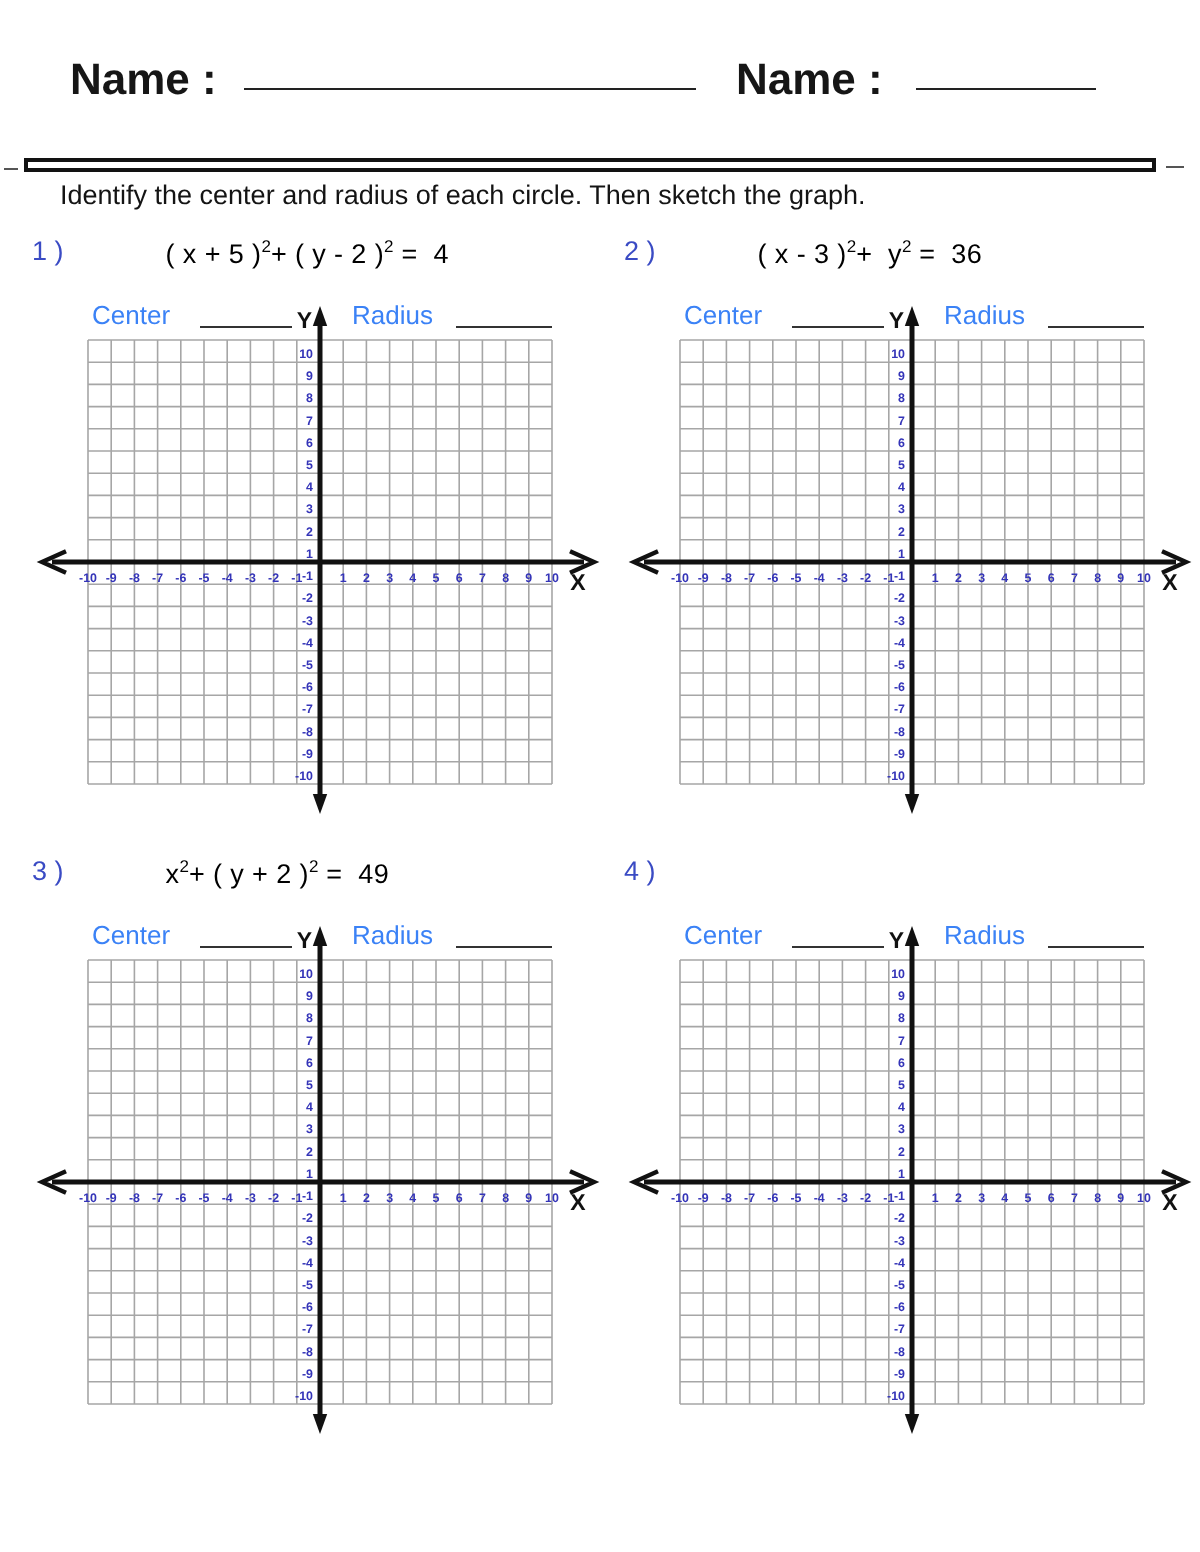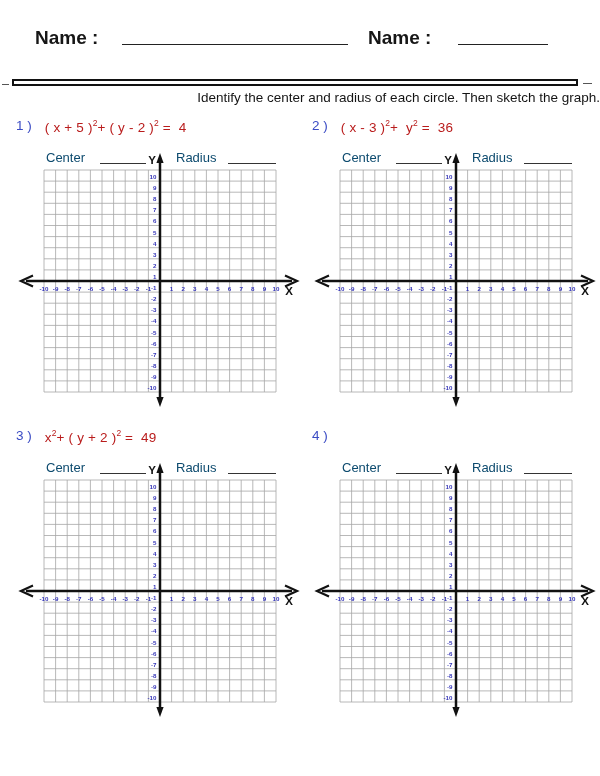--- a/index.html
+++ b/index.html
@@ -1,30 +1,30 @@
 <!DOCTYPE html>
 <html><head>
 <meta charset="utf-8">
 <style>
   html,body{margin:0;padding:0;background:#ffffff;}
   .page{position:relative;width:600px;height:776px;background:#fff;
         font-family:"Liberation Sans",sans-serif;color:#1c1c1c;overflow:hidden;}
-  .hdr-label{position:absolute;top:27px;font-size:19px;font-weight:bold;color:#161616;white-space:pre;}
+  .hdr-label{position:absolute;top:27px;font-size:22px;font-weight:bold;color:#161616;white-space:pre;}
   .fill-line{position:absolute;top:44px;height:0;border-top:1.6px solid #222;}
   .rule{position:absolute;left:12px;top:79px;width:566px;height:7px;
         border:2px solid #121212;box-sizing:border-box;background:#fff;}
   .rule-dash{position:absolute;height:0;border-top:1.5px solid #555;}
-  .instruction{position:absolute;top:90px;left:30px;width:570px;text-align:right;
+  .instruction{position:absolute;top:90px;left:30px;width:570px;text-align:left;
         font-size:13.5px;color:#141414;}
   .panel{position:absolute;width:300px;height:306px;}
   .eq-row{position:absolute;top:8px;left:8px;display:flex;gap:13px;align-items:flex-start;}
   .pnum{font-size:13.5px;white-space:pre;font-weight:400;}
-  .eq{font-size:13.5px;white-space:pre;letter-spacing:0.2px;color:#b91c1c;}
+  .eq{font-size:13.5px;white-space:pre;letter-spacing:0.2px;color:#000000;margin-left:38px;}
   .eq sup{font-size:8.5px;letter-spacing:0;}
-  .cr-label{position:absolute;top:40px;font-size:13px;color:#0c4a6e;}
+  .cr-label{position:absolute;top:40px;font-size:13px;color:#3b82f6;}
   .cr-line{position:absolute;top:40px;height:13px;border-bottom:1.4px solid #333;}
   .grid-svg{position:absolute;left:0;top:42px;width:300px;height:262px;}
 </style>
 </head>
 <body>
 
 <div class="page">
 
   <span class="hdr-label" style="left:35px">Name :</span>
   <span class="fill-line" style="left:122px;width:226px"></span>

